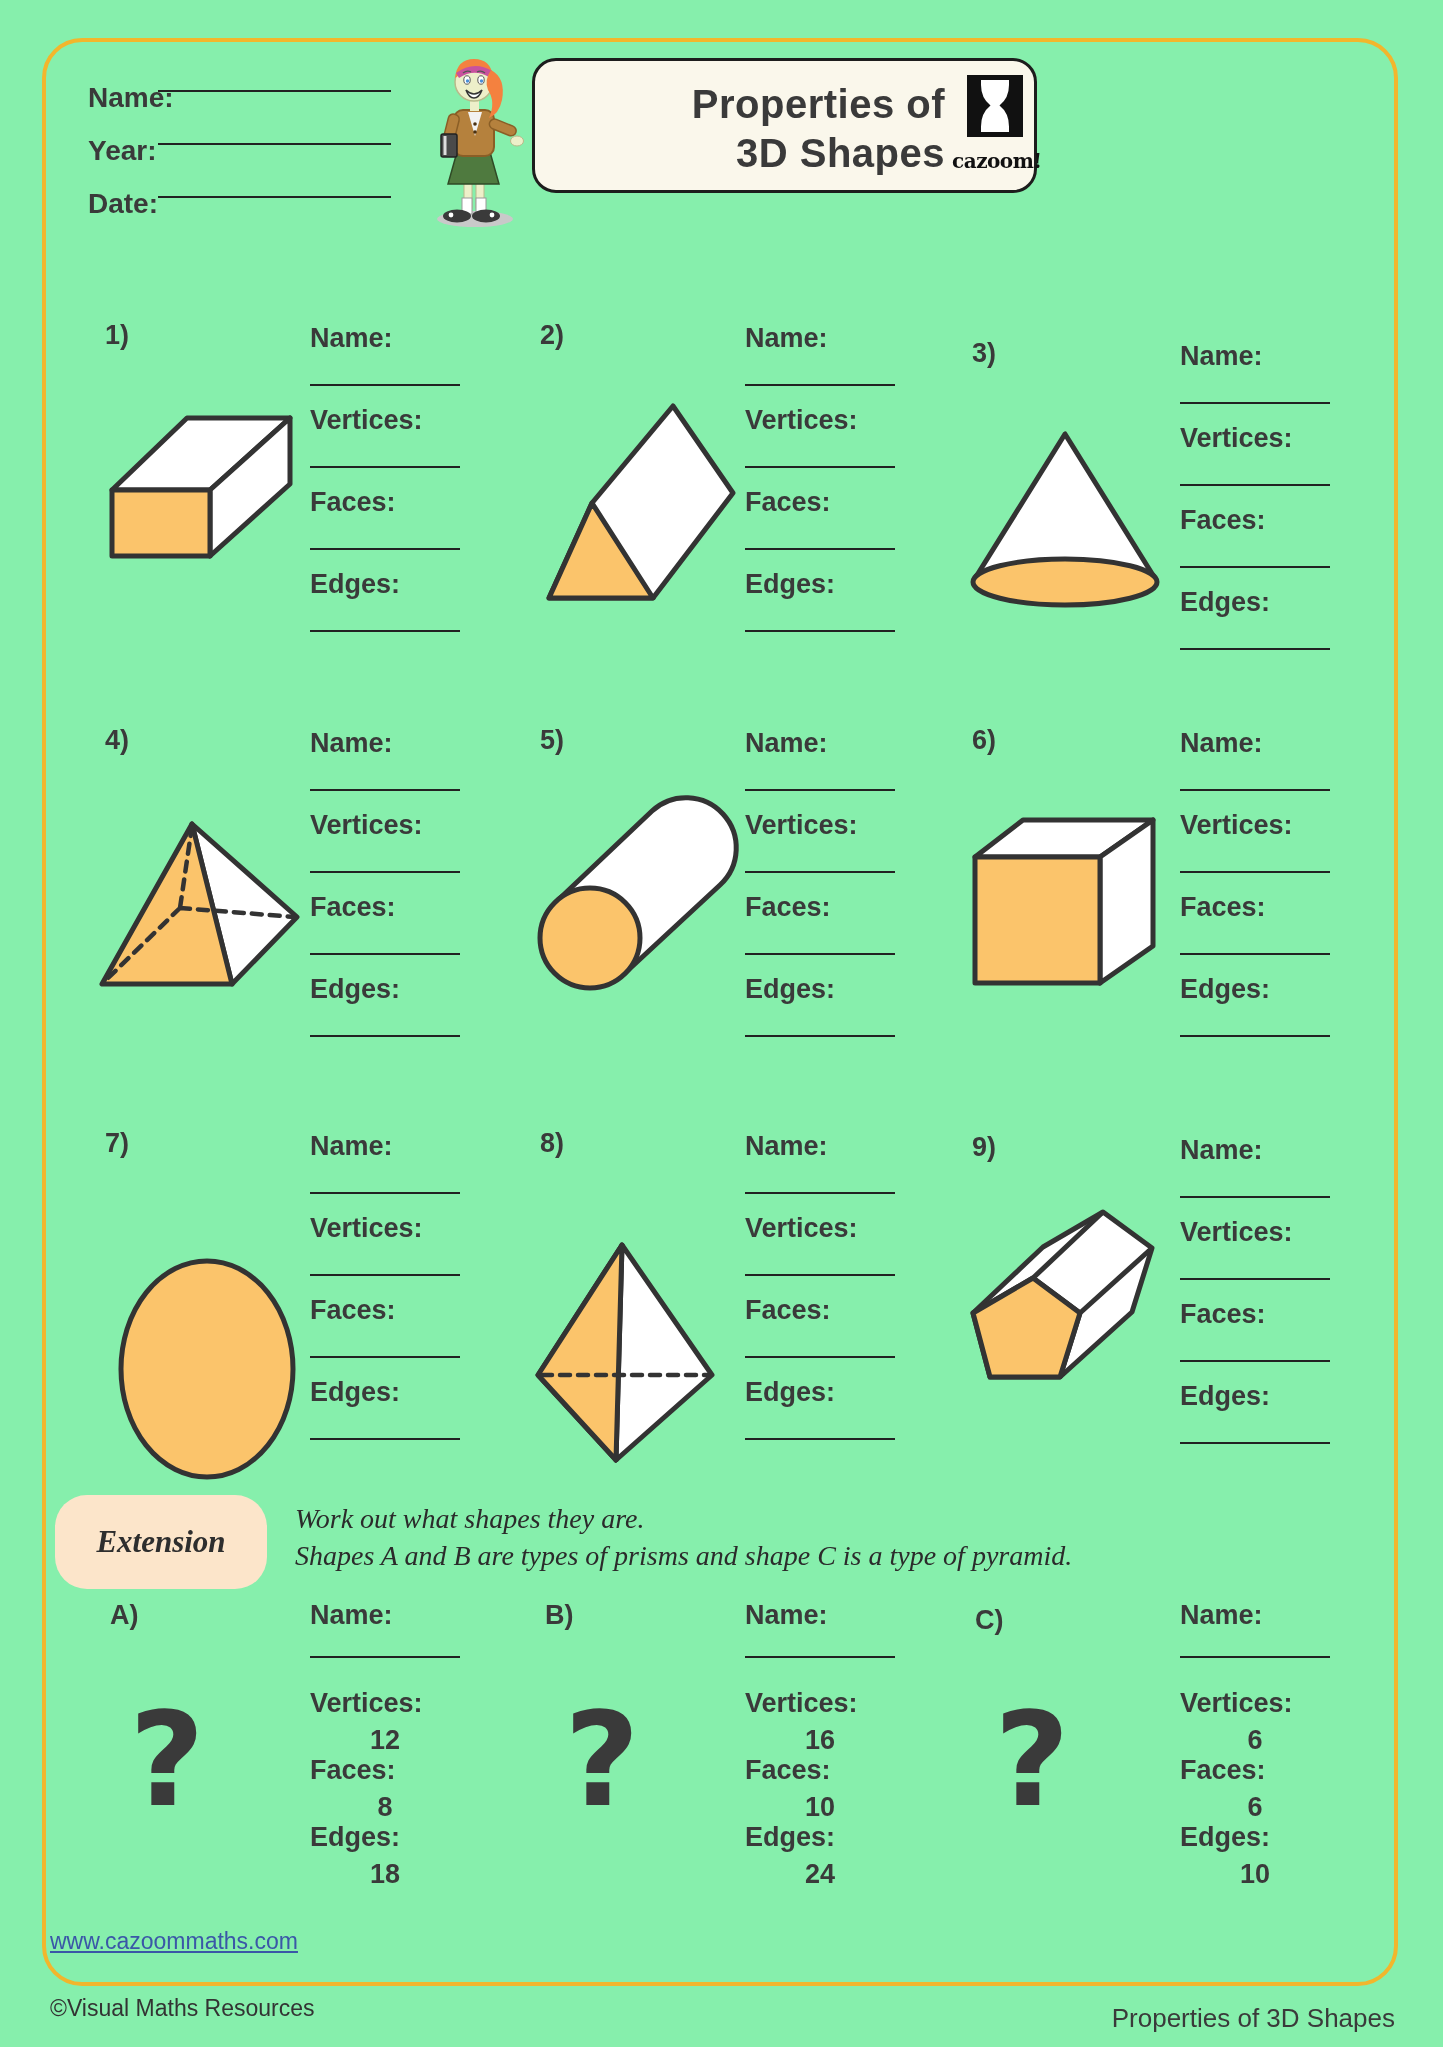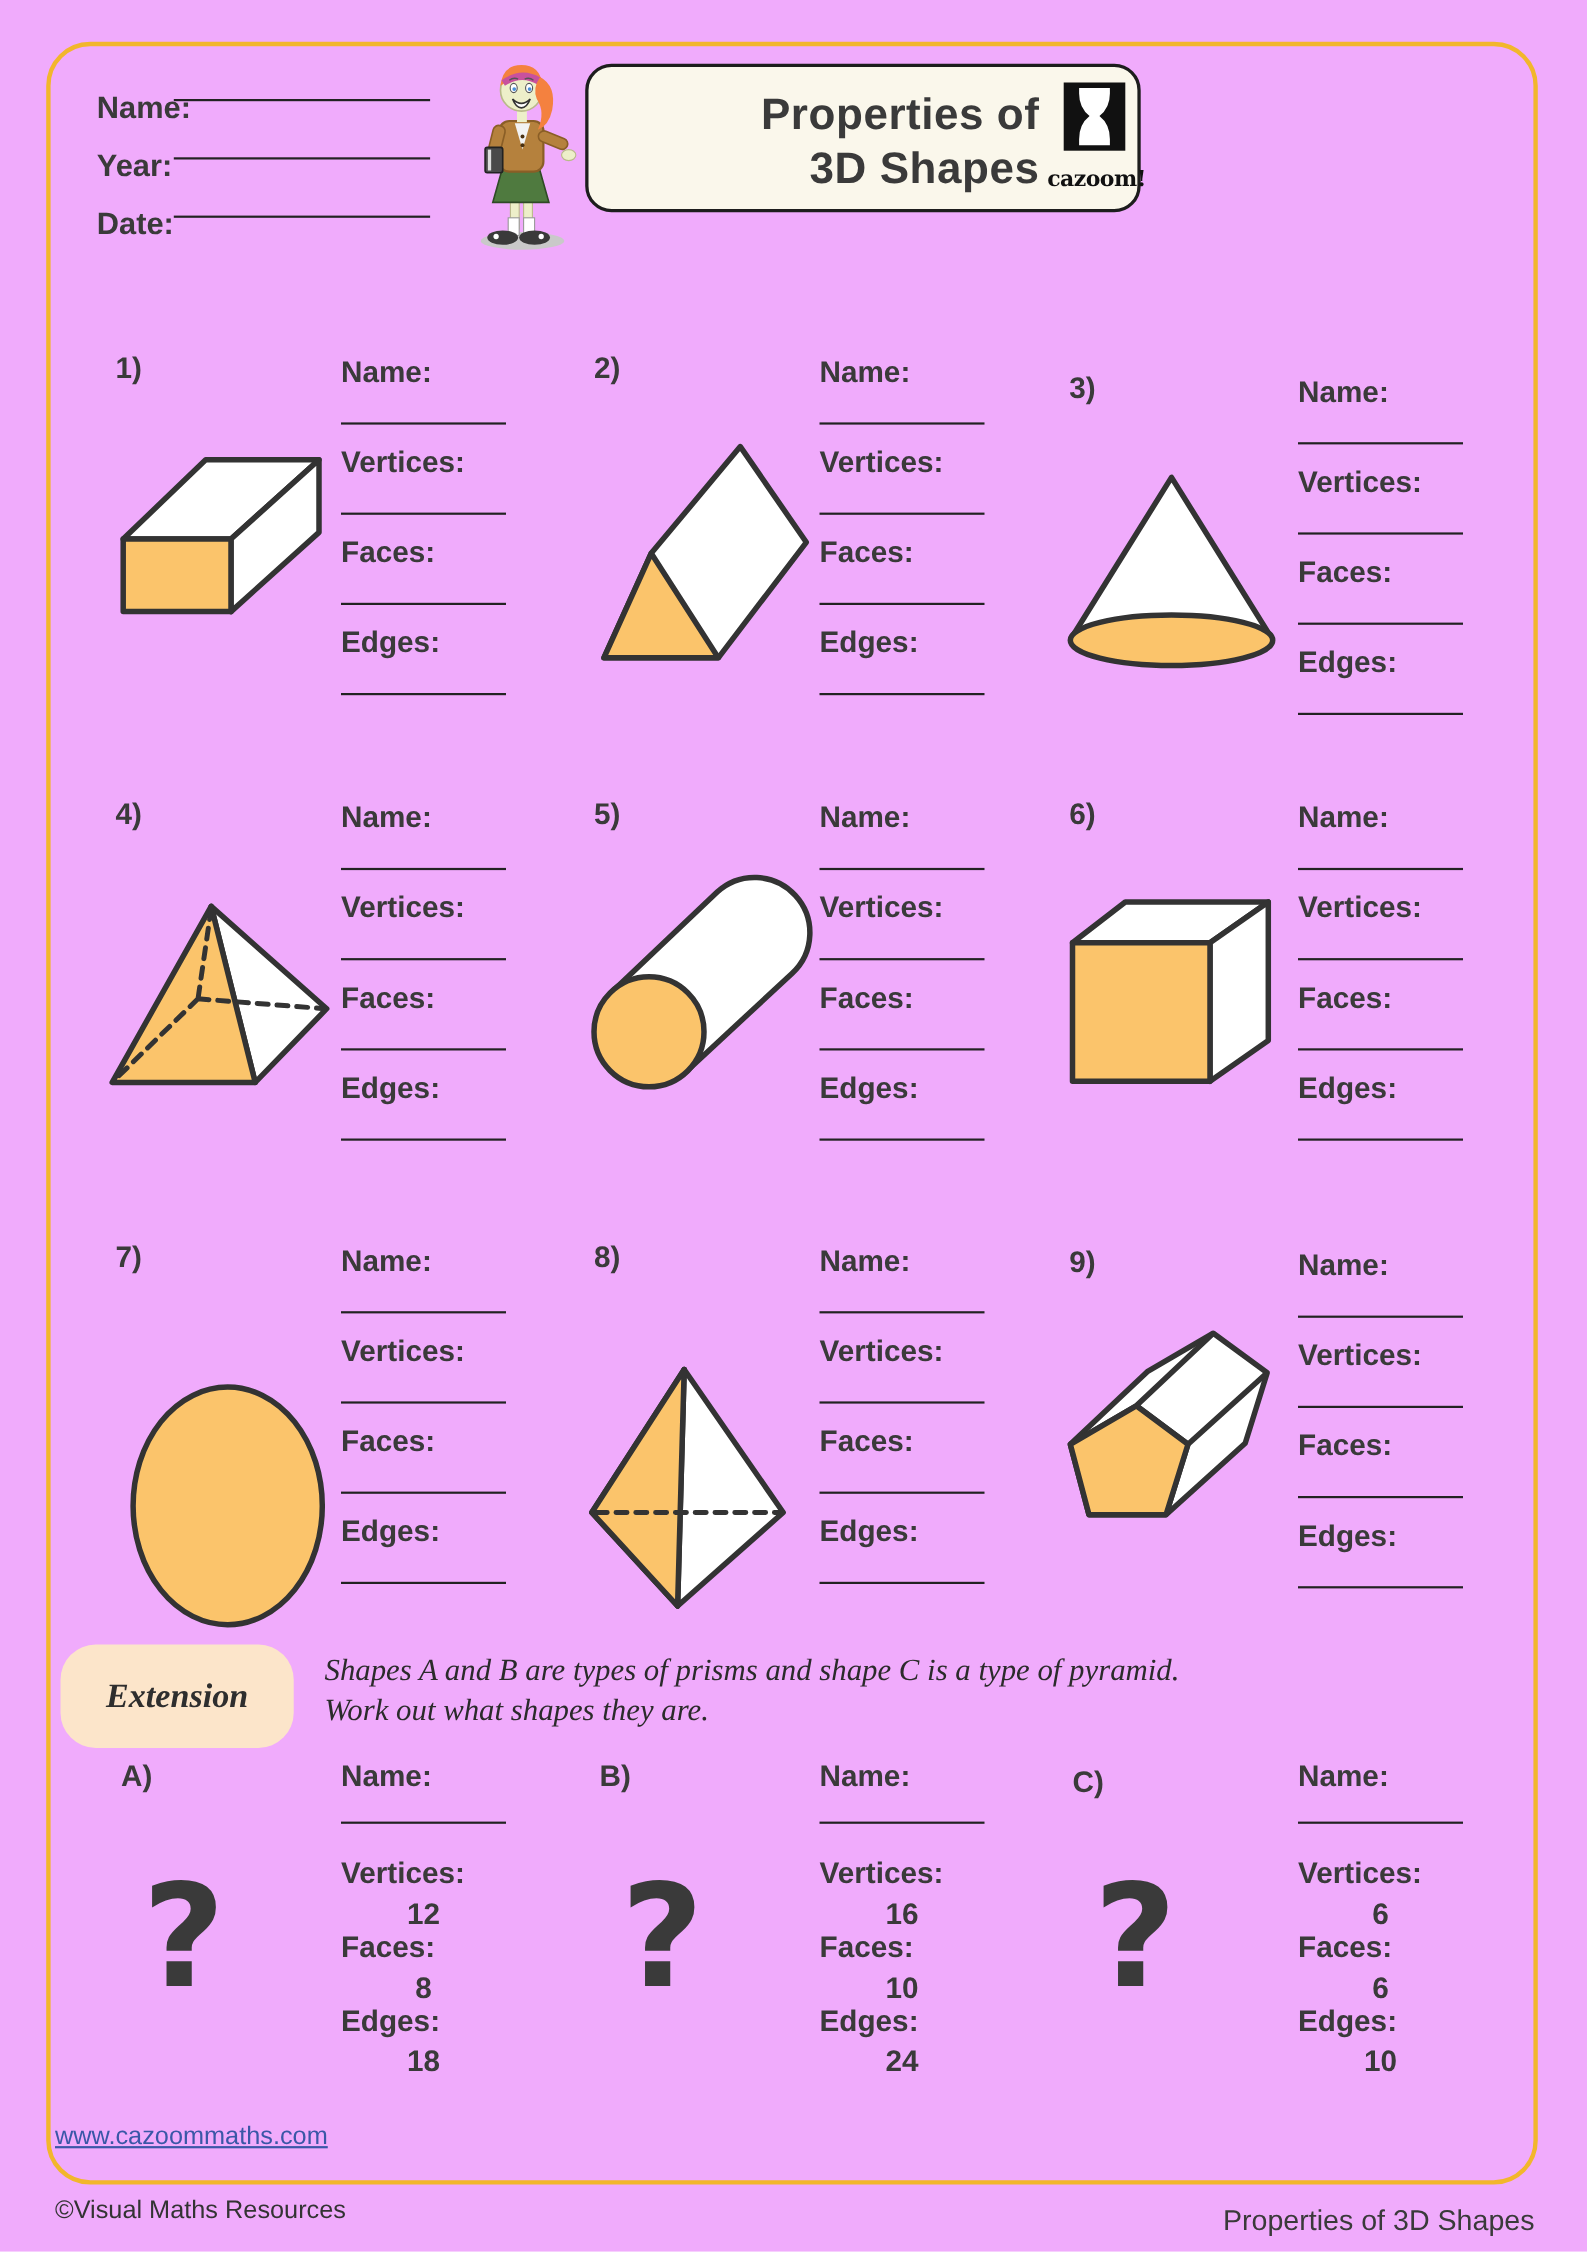--- a/index.html
+++ b/index.html
@@ -6,21 +6,21 @@
     --accent:#F2B62C;
     --shape-fill:#FBC46B;
     --stroke:#333333;
     --title-box-bg:#FAF7EB;
     --extension-bg:#FCE5CA;
     --link:#3A57A7;
     --text:#3A3A3A;
   }
   *{box-sizing:border-box;}
   html,body{margin:0;padding:0;background:#ffffff;}
-  .page{position:relative;width:1443px;height:2047px;background:#f0abfc;overflow:hidden;
+  .page{position:relative;width:1443px;height:2047px;background:#86efac;overflow:hidden;
         font-family:"Liberation Sans",sans-serif;color:var(--text);}
   .frame{position:absolute;left:42px;top:38px;width:1356px;height:1948px;
          border:4px solid var(--accent);border-radius:40px;}
   
   .hlabel{position:absolute;font-weight:bold;font-size:28px;color:var(--text);}
   .hline{position:absolute;width:233px;border-bottom:2.5px solid #222;}
   .title-box{position:absolute;left:532px;top:58px;width:505px;height:135px;
              background:var(--title-box-bg);border:3.5px solid #1d1d1d;border-radius:24px;}
   .title-text{position:absolute;left:545px;top:80px;width:400px;text-align:right;
               font-weight:800;font-size:40px;line-height:49px;color:var(--text);letter-spacing:.5px;}
@@ -270,22 +270,22 @@
     <div class="flabel">Faces:</div>
     <div class="fline"></div>
     <div class="flabel">Edges:</div>
     <div class="fline"></div>
   </div>
 
   <div class="ext-badge">
     <span>Extension</span>
   </div>
   <div class="ext-instr">
+    <div>Work out what shapes they are.</div>
     <div>Shapes A and B are types of prisms and shape C is a type of pyramid.</div>
-    <div>Work out what shapes they are.</div>
   </div>
 
   <div class="num" style="left:110px;top:1600px">A)</div>
   <div class="qmark" style="left:112px;top:1685px">?</div>
   <div class="fields ext" style="left:310px;top:1600px">
     <div class="flabel">Name:</div>
     <div class="fline"></div>
     <div class="flabel">Vertices:</div>
     <div class="fval">12</div>
     <div class="flabel">Faces:</div>

